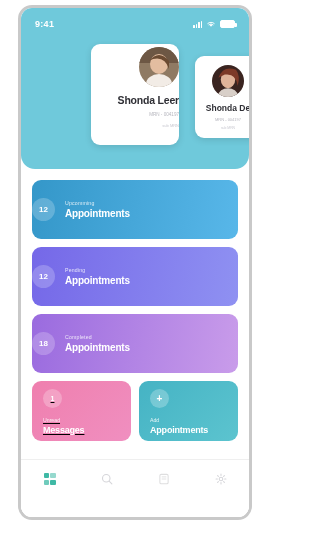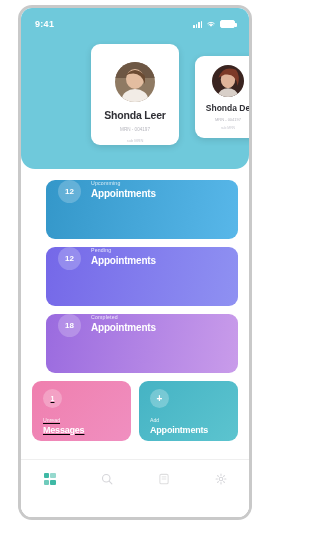--- a/index.html
+++ b/index.html
@@ -127,21 +127,22 @@
     padding-top: 9px;
   }
   .person-card.left  { left: -12px; }
   .person-card.right { right: -12px; }
   .person-card.center {
     width: 88px;
     height: 101px;
     left: 50%;
     margin-left: -44px;
     top: 0;
-    padding-top: 18px;
+    padding-top: 3px;
+    align-items: flex-end;
   }
   .avatar {
     border-radius: 50%;
     overflow: hidden;
     flex: none;
   }
   .side .avatar  { width: 32px; height: 32px; }
   .center .avatar{ width: 40px; height: 40px; }
 
   .person-name {
@@ -175,24 +176,23 @@
     position: absolute;
     top: 172px;
     left: 11px;
     right: 11px;
   }
   .stat-card {
     height: 59px;
     border-radius: 9px;
     margin-bottom: 8px;
     display: flex;
-    padding-left: 12px;
+    align-items: center;
     box-sizing: border-box;
     position: relative;
-    margin-left: 14px;
   }
   .stat-card.blue   { background: linear-gradient(100deg,#3497c9 0%,#58b7e9 100%); }
   .stat-card.indigo { background: linear-gradient(100deg,#7568e8 0%,#8f91f2 100%); }
   .stat-card.violet { background: linear-gradient(100deg,#9a6bdf 0%,#c99cea 100%); }
 
   .badge {
     width: 23px; height: 23px;
     border-radius: 50%;
     background: rgba(255,255,255,0.22);
     color: #ffffff;

